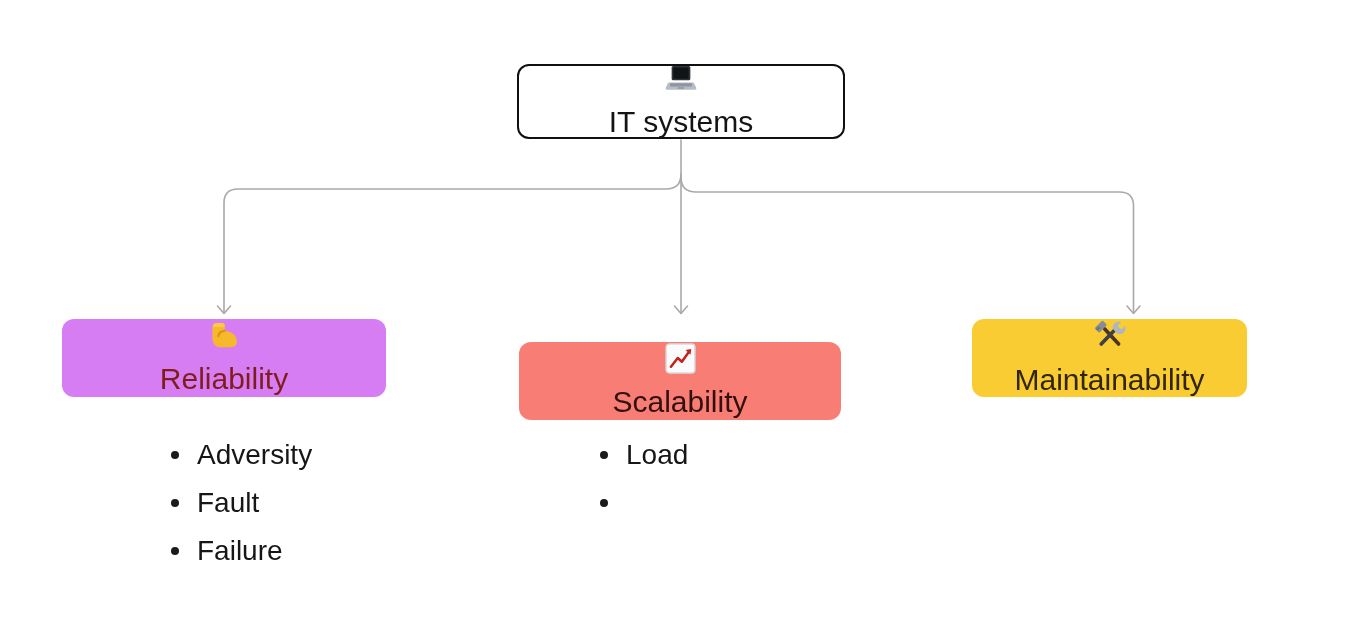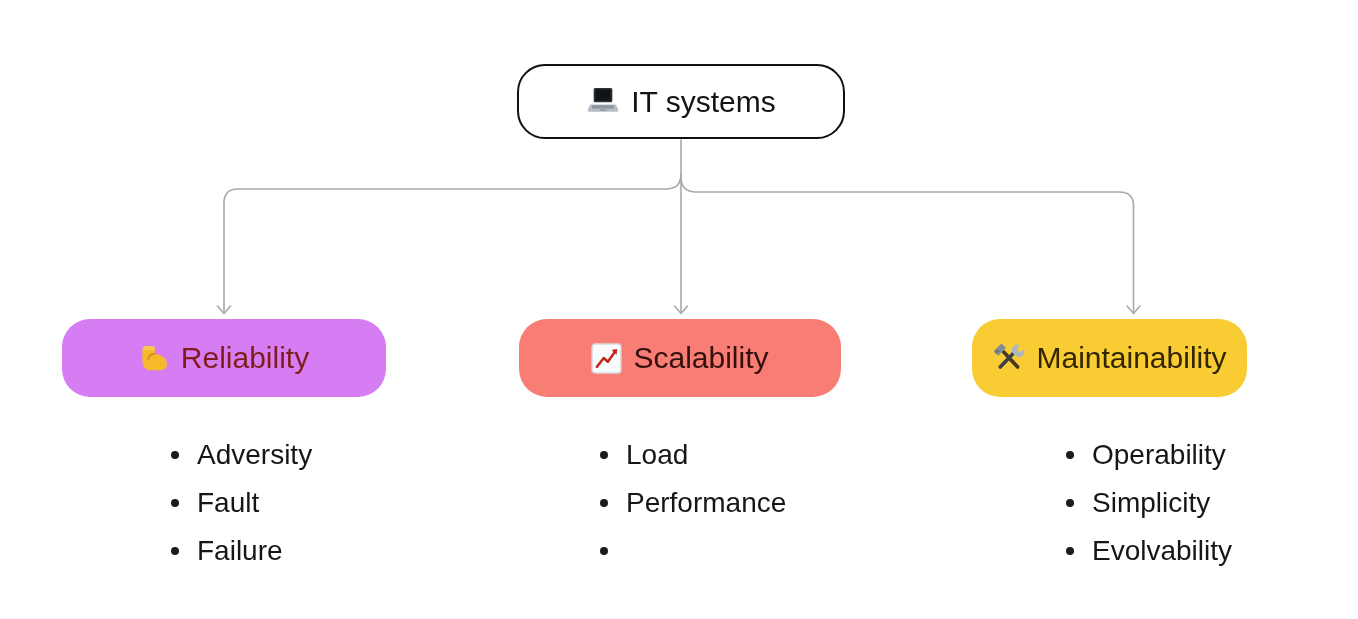--- a/index.html
+++ b/index.html
@@ -26,22 +26,23 @@
     stroke-linecap: round;
     stroke-linejoin: round;
   }
   .node {
     position: absolute;
     display: flex;
     align-items: center;
     justify-content: center;
     gap: 11px;
     box-sizing: border-box;
-    border-radius: 28px;
+    border-radius: 12px;
     cursor: default;
+    flex-direction: column;
   }
   .root-node {
     left: 517px; top: 64px;
     width: 328px; height: 75px;
     background: #ffffff;
     border: 2.5px solid #101010;
     font-size: 30px;
     font-weight: 500;
     color: #141414;
   }
@@ -119,21 +120,21 @@
     <span class="node-icon" title="💪">
       <svg width="31" height="31" viewBox="0 0 36 36">
         <path d="M8.5 3.5 h6.2 a3.6 3.6 0 0 1 3.6 3.6 v5.6 c8.8 .6 14.2 5.6 14.2 12.4 0 4.4 -3.1 6.6 -8.2 6.6 H14.2 C7.4 31.7 4 27.5 4 20.6 V8 a4.5 4.5 0 0 1 4.5 -4.5 z" fill="#f7b92c"></path>
         <path d="M18.3 12.7 c-4.2 .2 -7 2.5 -7.3 5.9" fill="none" stroke="#dd9416" stroke-width="2.6" stroke-linecap="round"></path>
         <path d="M8.5 3.5 h6.2 a3.6 3.6 0 0 1 3.6 3.6 v1 H4.6 A4.5 4.5 0 0 1 8.5 3.5 z" fill="#fcc84a"></path>
       </svg>
     </span>
     <span class="node-label">Reliability</span>
   </div>
 
-  <div class="node branch-node branch-scalability" style="background-color: rgb(248, 125, 116); color: rgb(50, 16, 14);">
+  <div class="node branch-node branch-scalability" style="background-color: rgb(248, 125, 116); color: rgb(50, 16, 14); margin-top: 23px;">
     <span class="node-icon" title="📈">
       <svg width="31" height="31" viewBox="0 0 34 34">
         <rect x="1.2" y="1.2" width="31.6" height="31.6" rx="3.5" fill="#fafbfc" stroke="#d9dbde" stroke-width="1.6"></rect>
         <path d="M6.5 26 L14 16.5 L18.5 20.5 L26 10" fill="none" stroke="#c4231b" stroke-width="2.8" stroke-linecap="round" stroke-linejoin="round"></path>
         <path d="M22.6 7.6 l6.2 -1 -0.8 6.3 z" fill="#c4231b"></path>
       </svg>
     </span>
     <span class="node-label">Scalability</span>
   </div>
 
@@ -165,35 +166,17 @@
     </li>
   </ul>
 
   <ul class="item-list list-scalability">
     <li>
       <span class="bullet-dot"></span>
       <span>Load</span>
     </li>
     <li>
       <span class="bullet-dot"></span>
-      <span>Performance</span>
-    </li>
-    <li>
-      <span class="bullet-dot"></span>
     </li>
   </ul>
 
-  <ul class="item-list list-maintainability">
-    <li>
-      <span class="bullet-dot"></span>
-      <span>Operability</span>
-    </li>
-    <li>
-      <span class="bullet-dot"></span>
-      <span>Simplicity</span>
-    </li>
-    <li>
-      <span class="bullet-dot"></span>
-      <span>Evolvability</span>
-    </li>
-  </ul>
 
 </div>
 
 </body></html>

